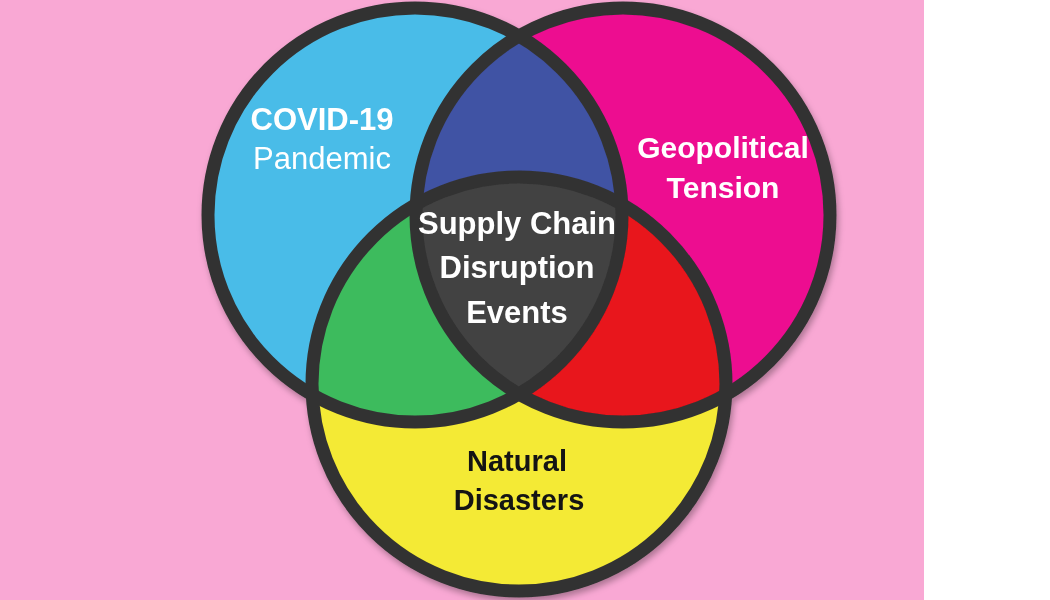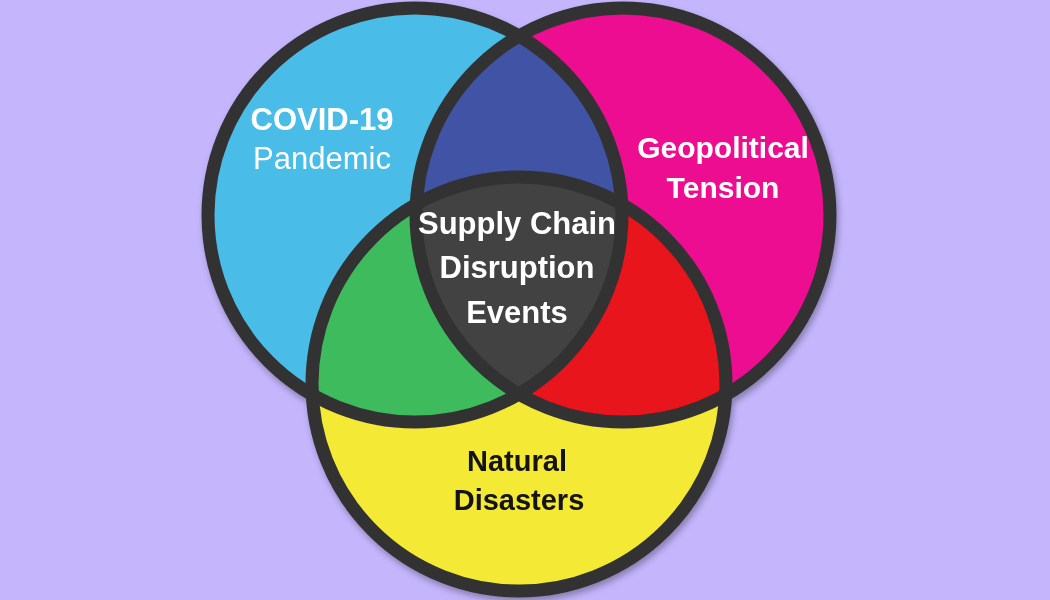--- a/index.html
+++ b/index.html
@@ -6,23 +6,23 @@
     margin: 0;
     padding: 0;
     background: #ffffff;
     width: 1050px;
     height: 600px;
     overflow: hidden;
     font-family: "Liberation Sans", sans-serif;
   }
   .stage {
     position: relative;
-    width: 1050px;
+    width: 924px;
     height: 600px;
-    background: #c4b5fd;
+    background: #f9a8d4;
   }
   svg { display: block; }
   .lbl {
     font-family: "Liberation Sans", sans-serif;
     text-anchor: middle;
   }
   .bold { font-weight: bold; }
   .fs31 { font-size: 31px; }
   .fs30 { font-size: 30px; }
   .fs29 { font-size: 29px; }

